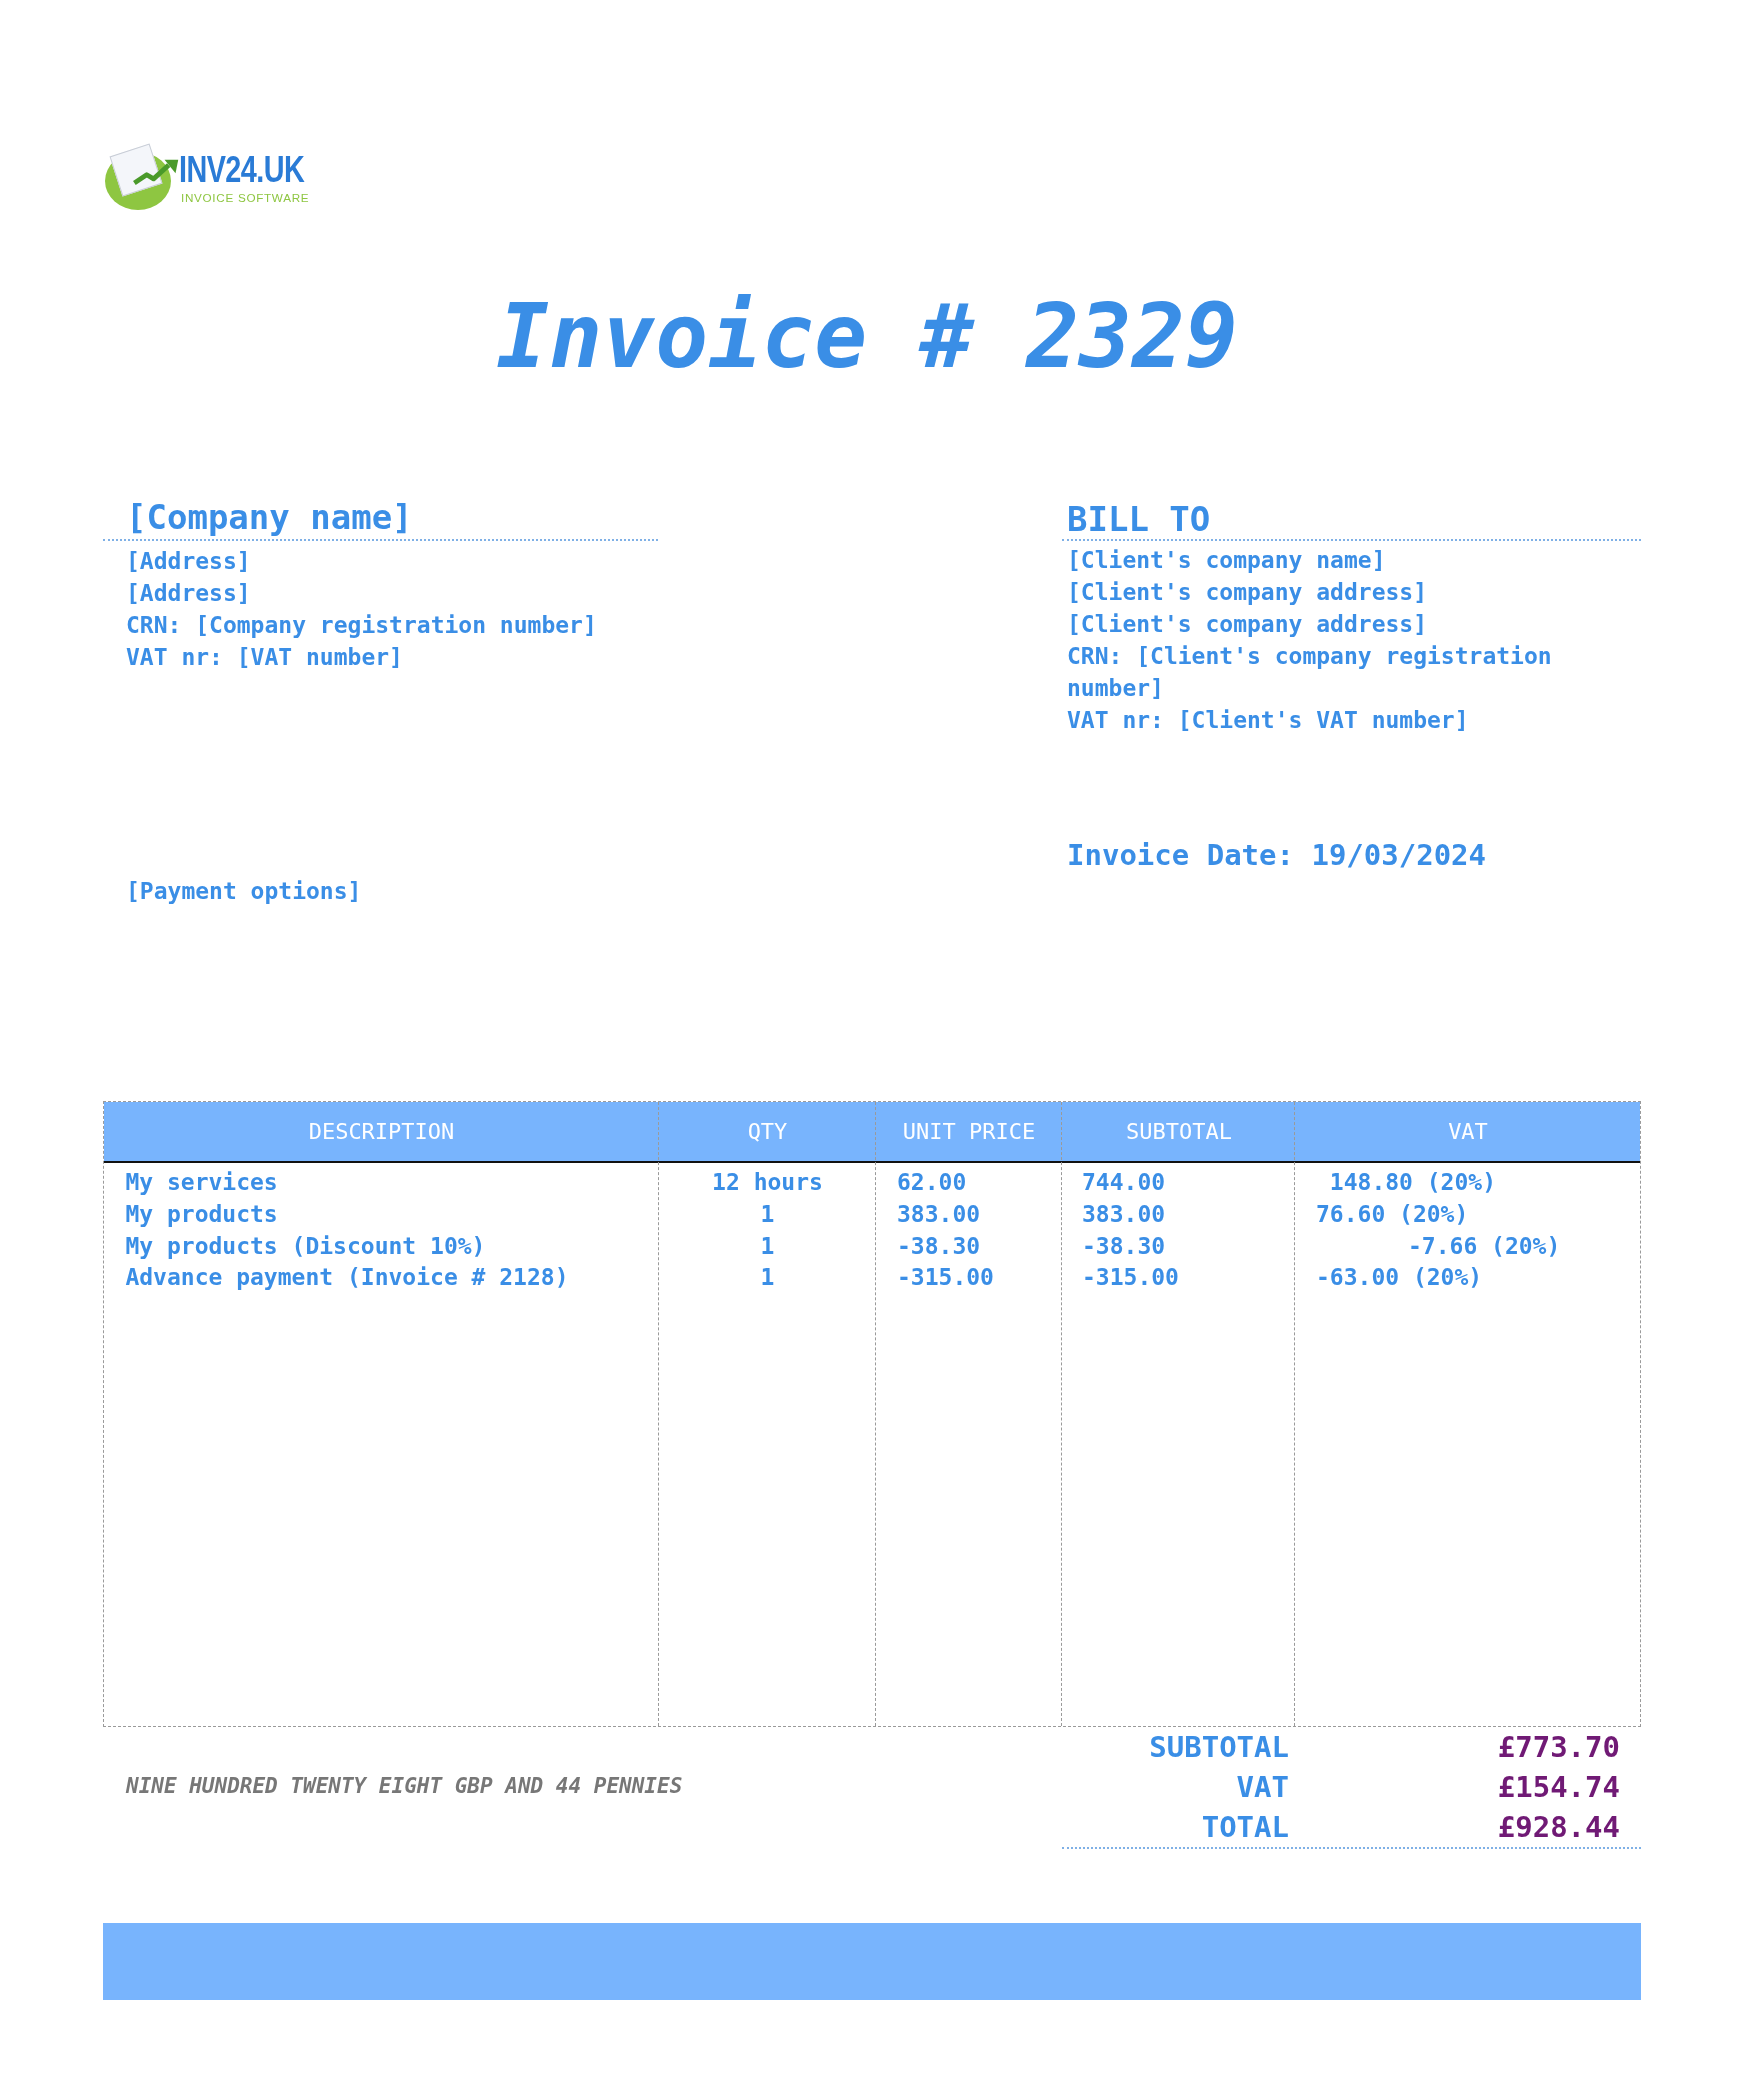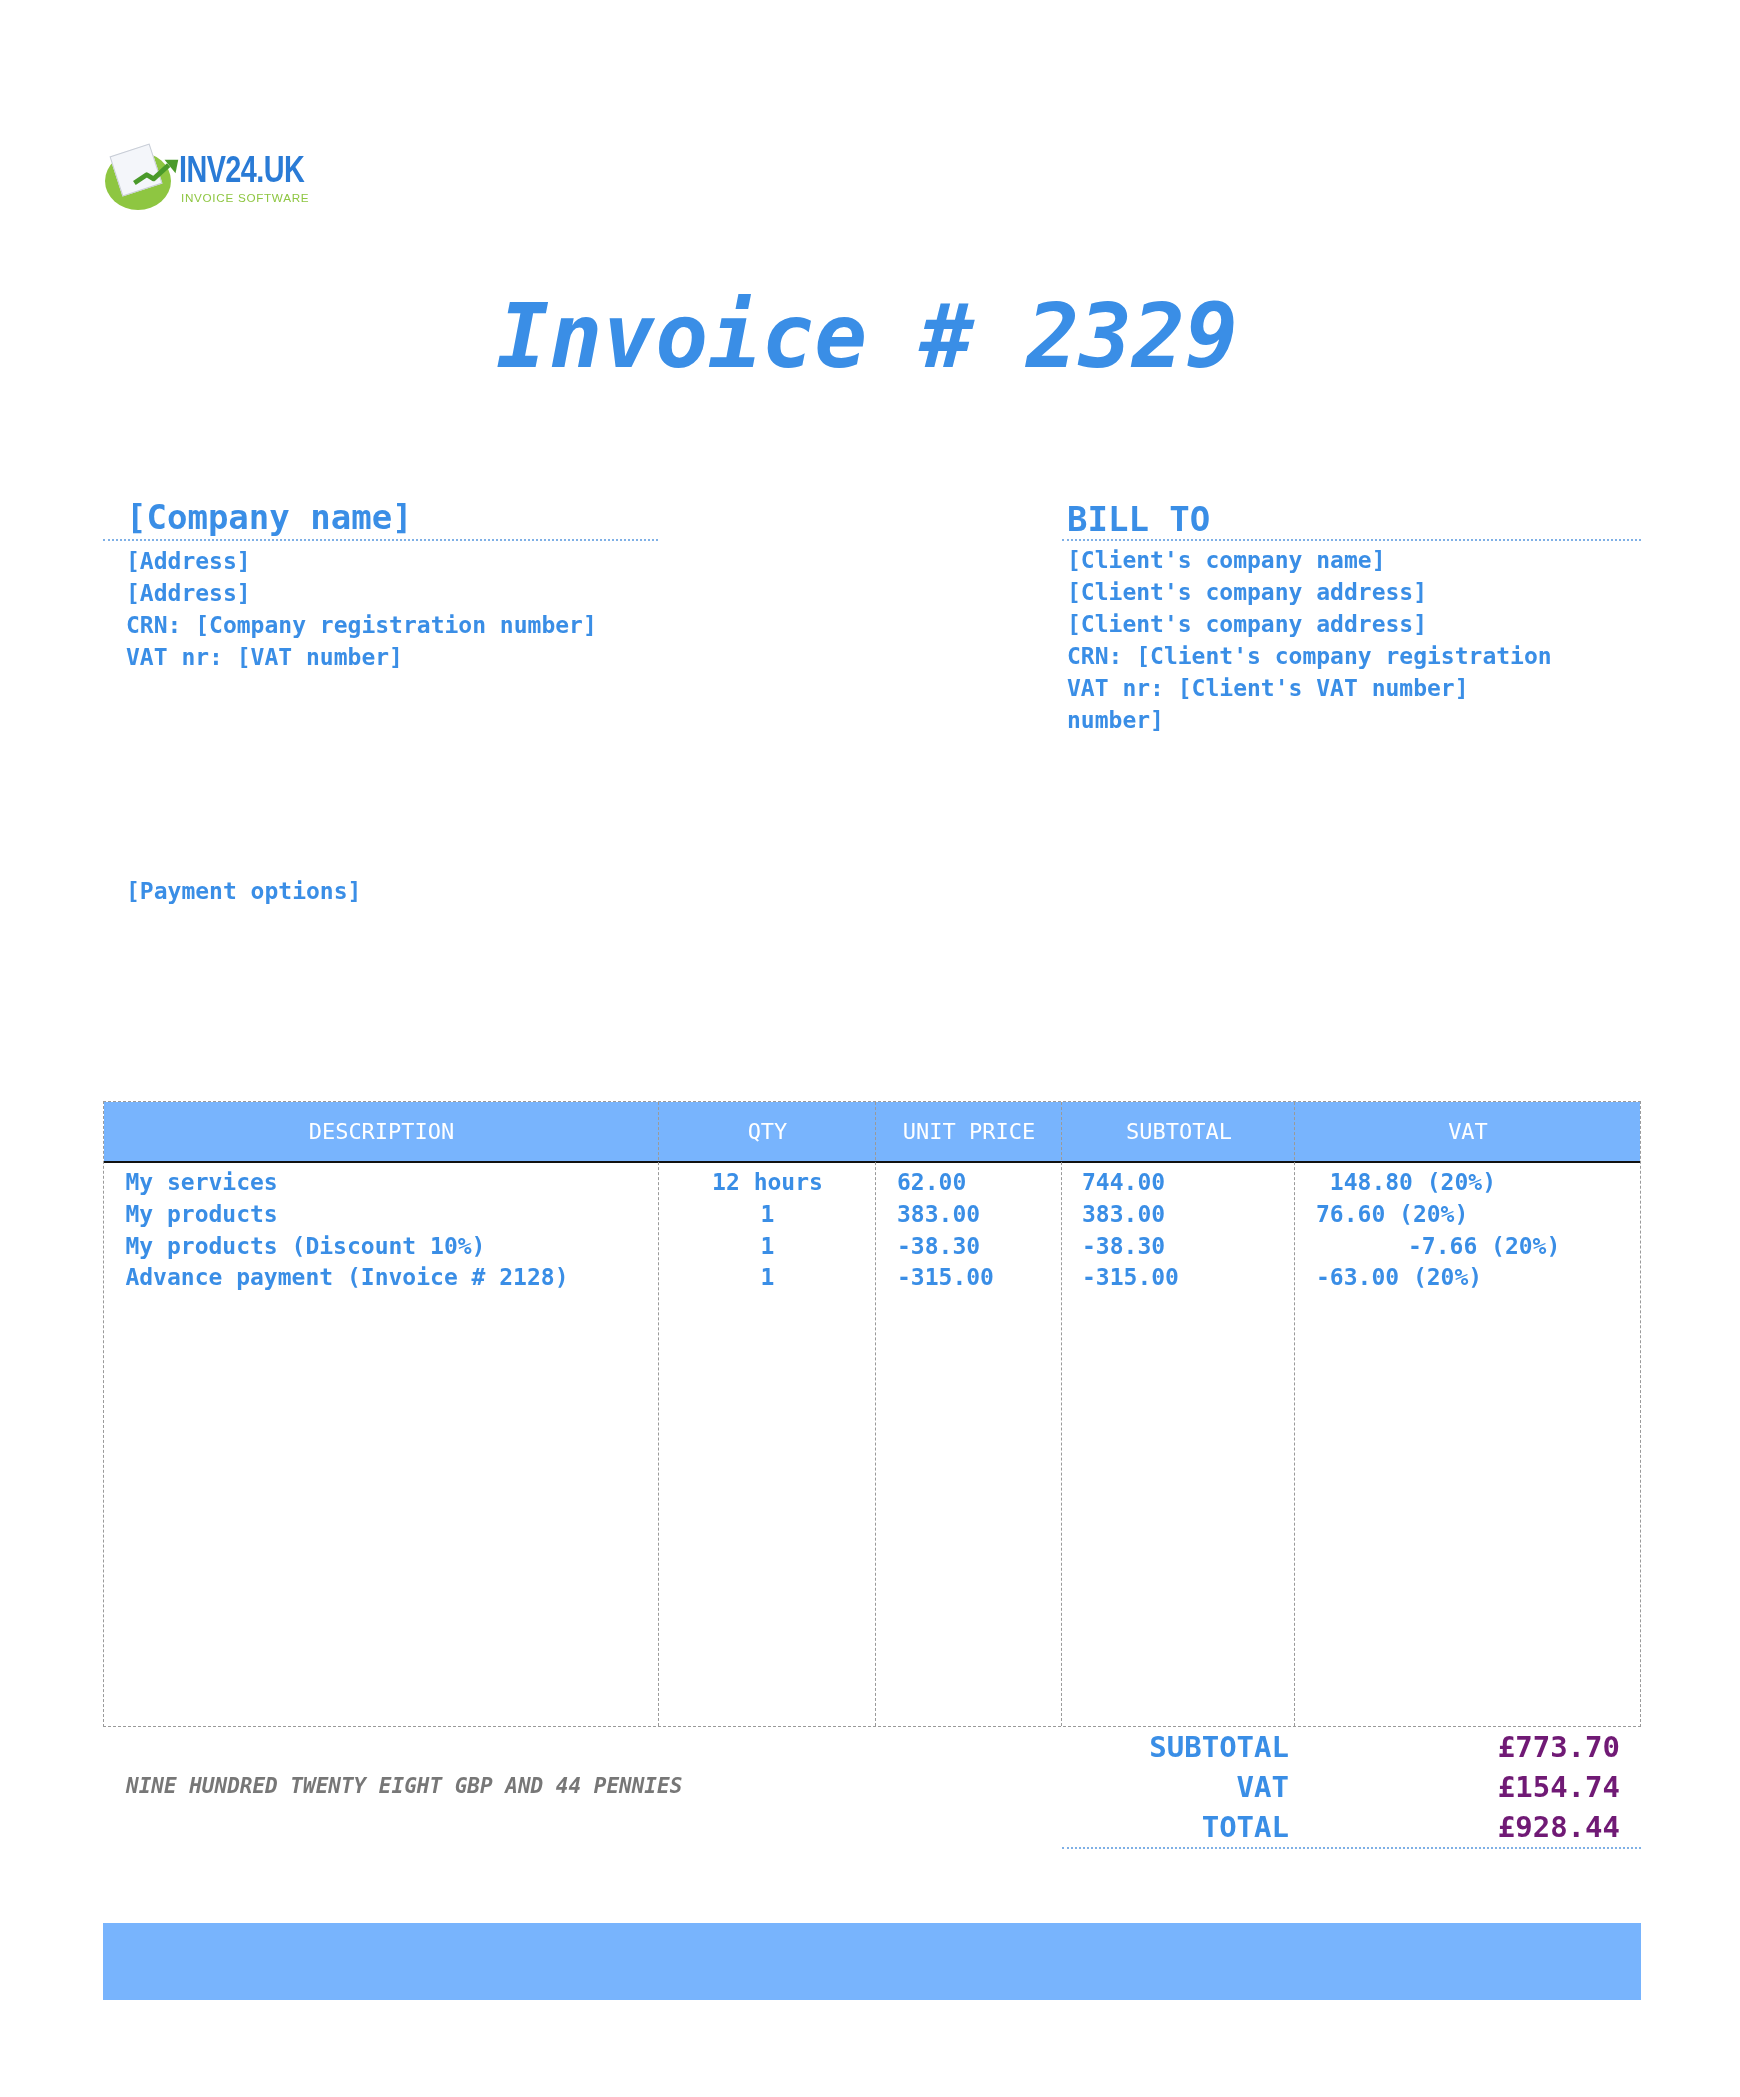--- a/index.html
+++ b/index.html
@@ -73,27 +73,28 @@
   <div>VAT nr: [VAT number]</div>
 </div>
 
 <div id="billto-title" class="abs">BILL TO</div>
 <div id="billto-line" class="abs hdr-line"></div>
 <div id="billto-lines" class="abs small">
   <div>[Client's company name]</div>
   <div>[Client's company address]</div>
   <div>[Client's company address]</div>
   <div>CRN: [Client's company registration</div>
+  <div>number]</div>
   <div>VAT nr: [Client's VAT number]</div>
-  <div>number]</div>
 </div>
 
 <div id="payment" class="abs small">[Payment options]</div>
 
 <div id="dates" class="abs">
+  <div>Invoice Date: 19/03/2024</div>
 </div>
 
 <div id="table" class="abs">
   <div id="thead">
     <div class="th" style="left:0;width:555px;">DESCRIPTION</div>
     <div class="th" style="left:555px;width:217px;">QTY</div>
     <div class="th" style="left:772px;width:186px;">UNIT PRICE</div>
     <div class="th" style="left:959px;width:232px;">SUBTOTAL</div>
     <div class="th" style="left:1191px;width:346px;">VAT</div>
   </div>

